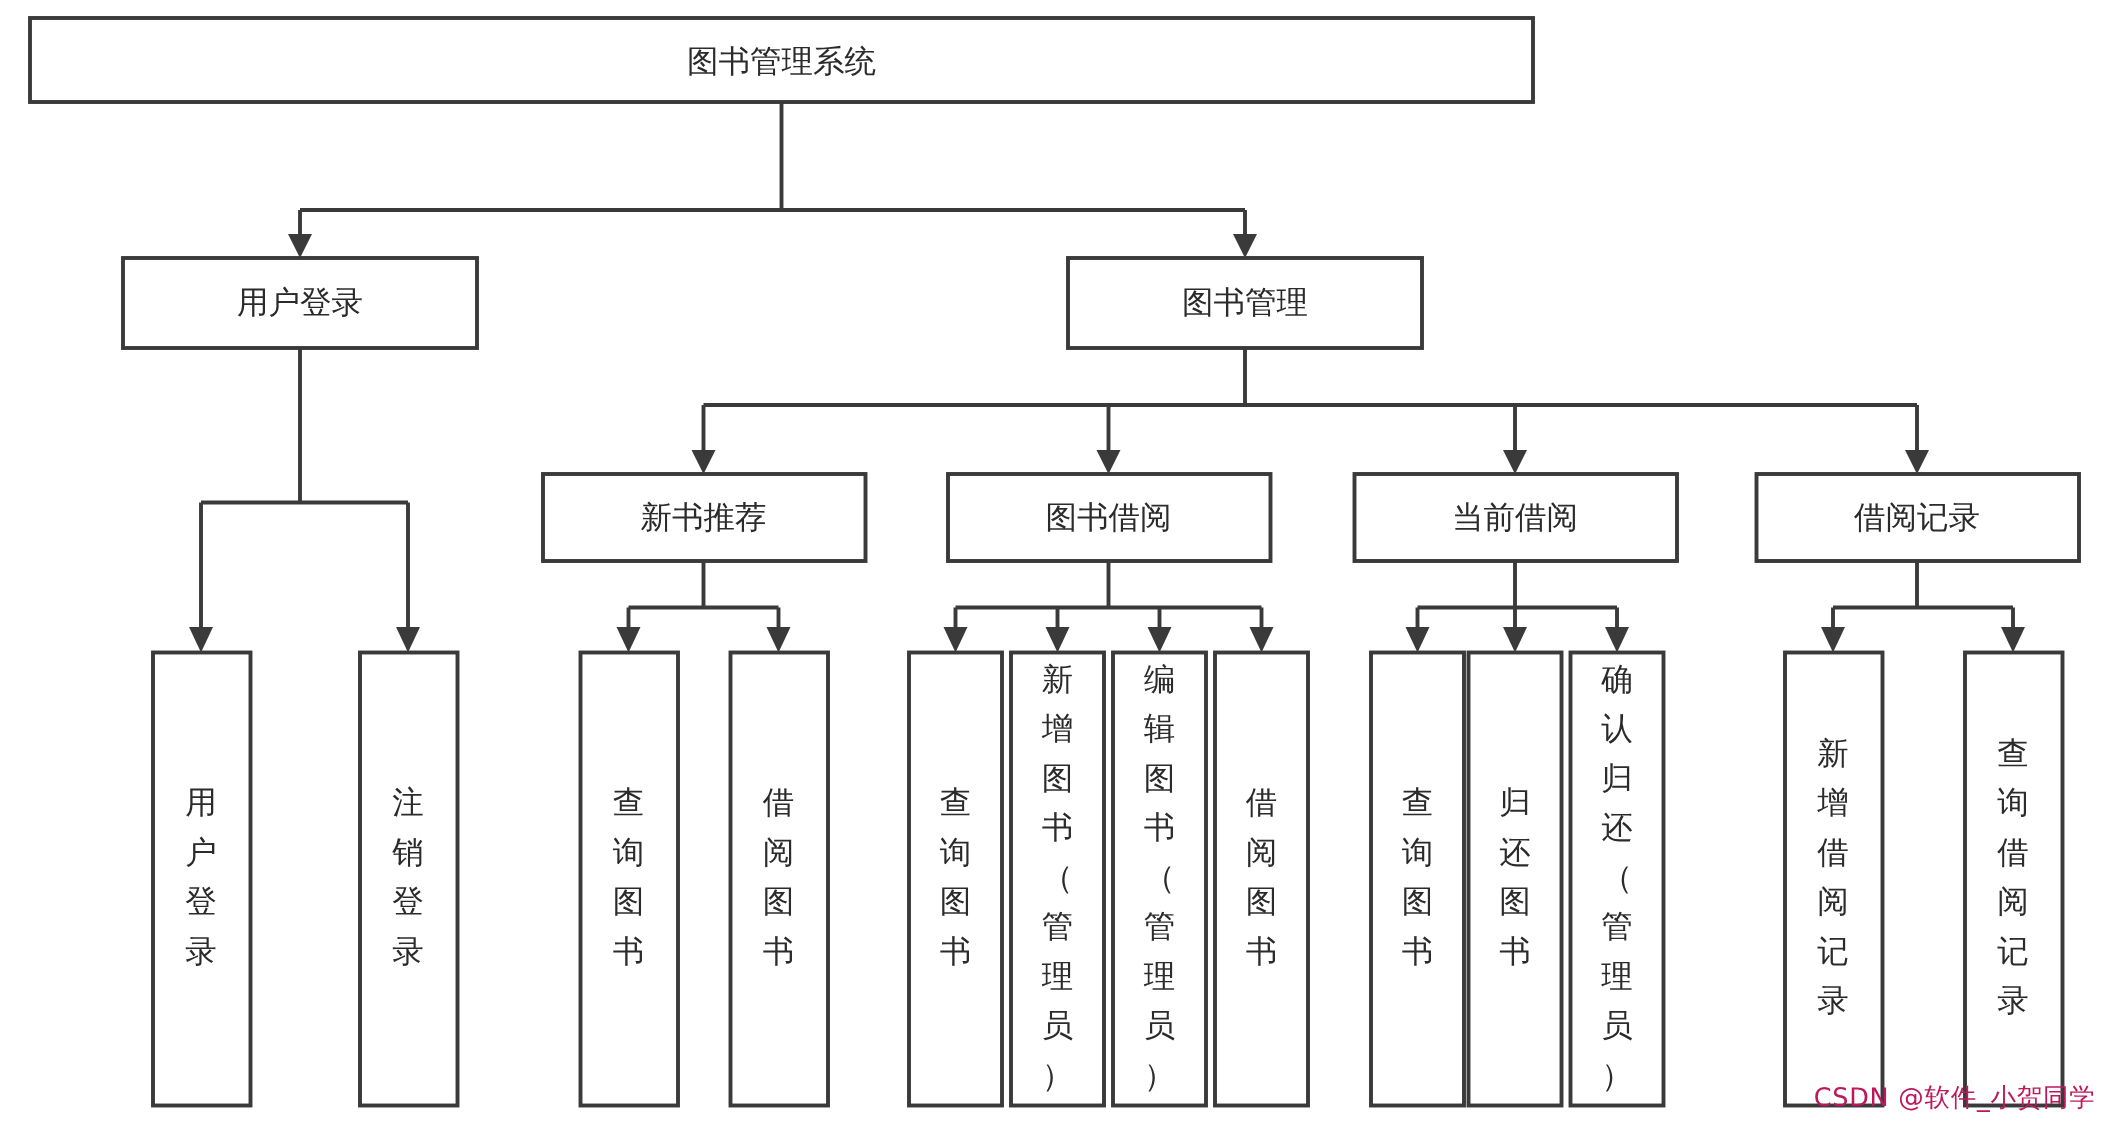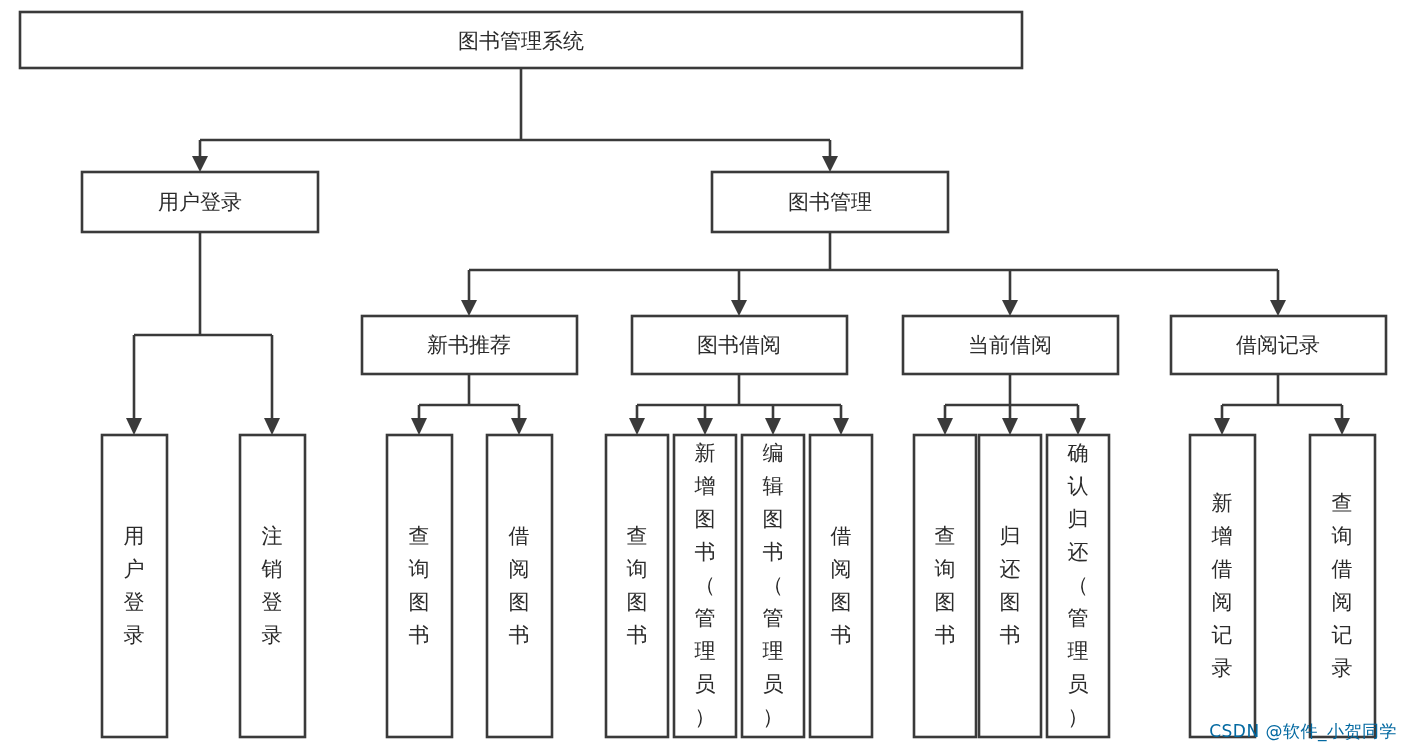--- a/index.html
+++ b/index.html
@@ -52,21 +52,21 @@
   .node-label-vertical {
     fill: #2b2b2b;
     font-family: "DejaVu Sans", "Liberation Sans", sans-serif;
     font-size: 21px;
     text-anchor: middle;
   }
   .watermark {
     position: absolute;
     right: 8px;
     bottom: 4px;
-    color: #0369a1;
+    color: #be185d;
     font-size: 17px;
     font-family: "DejaVu Sans", "Liberation Sans", sans-serif;
     letter-spacing: 0.5px;
     white-space: nowrap;
     user-select: none;
   }
 </style>
 </head>
 <body>
 

